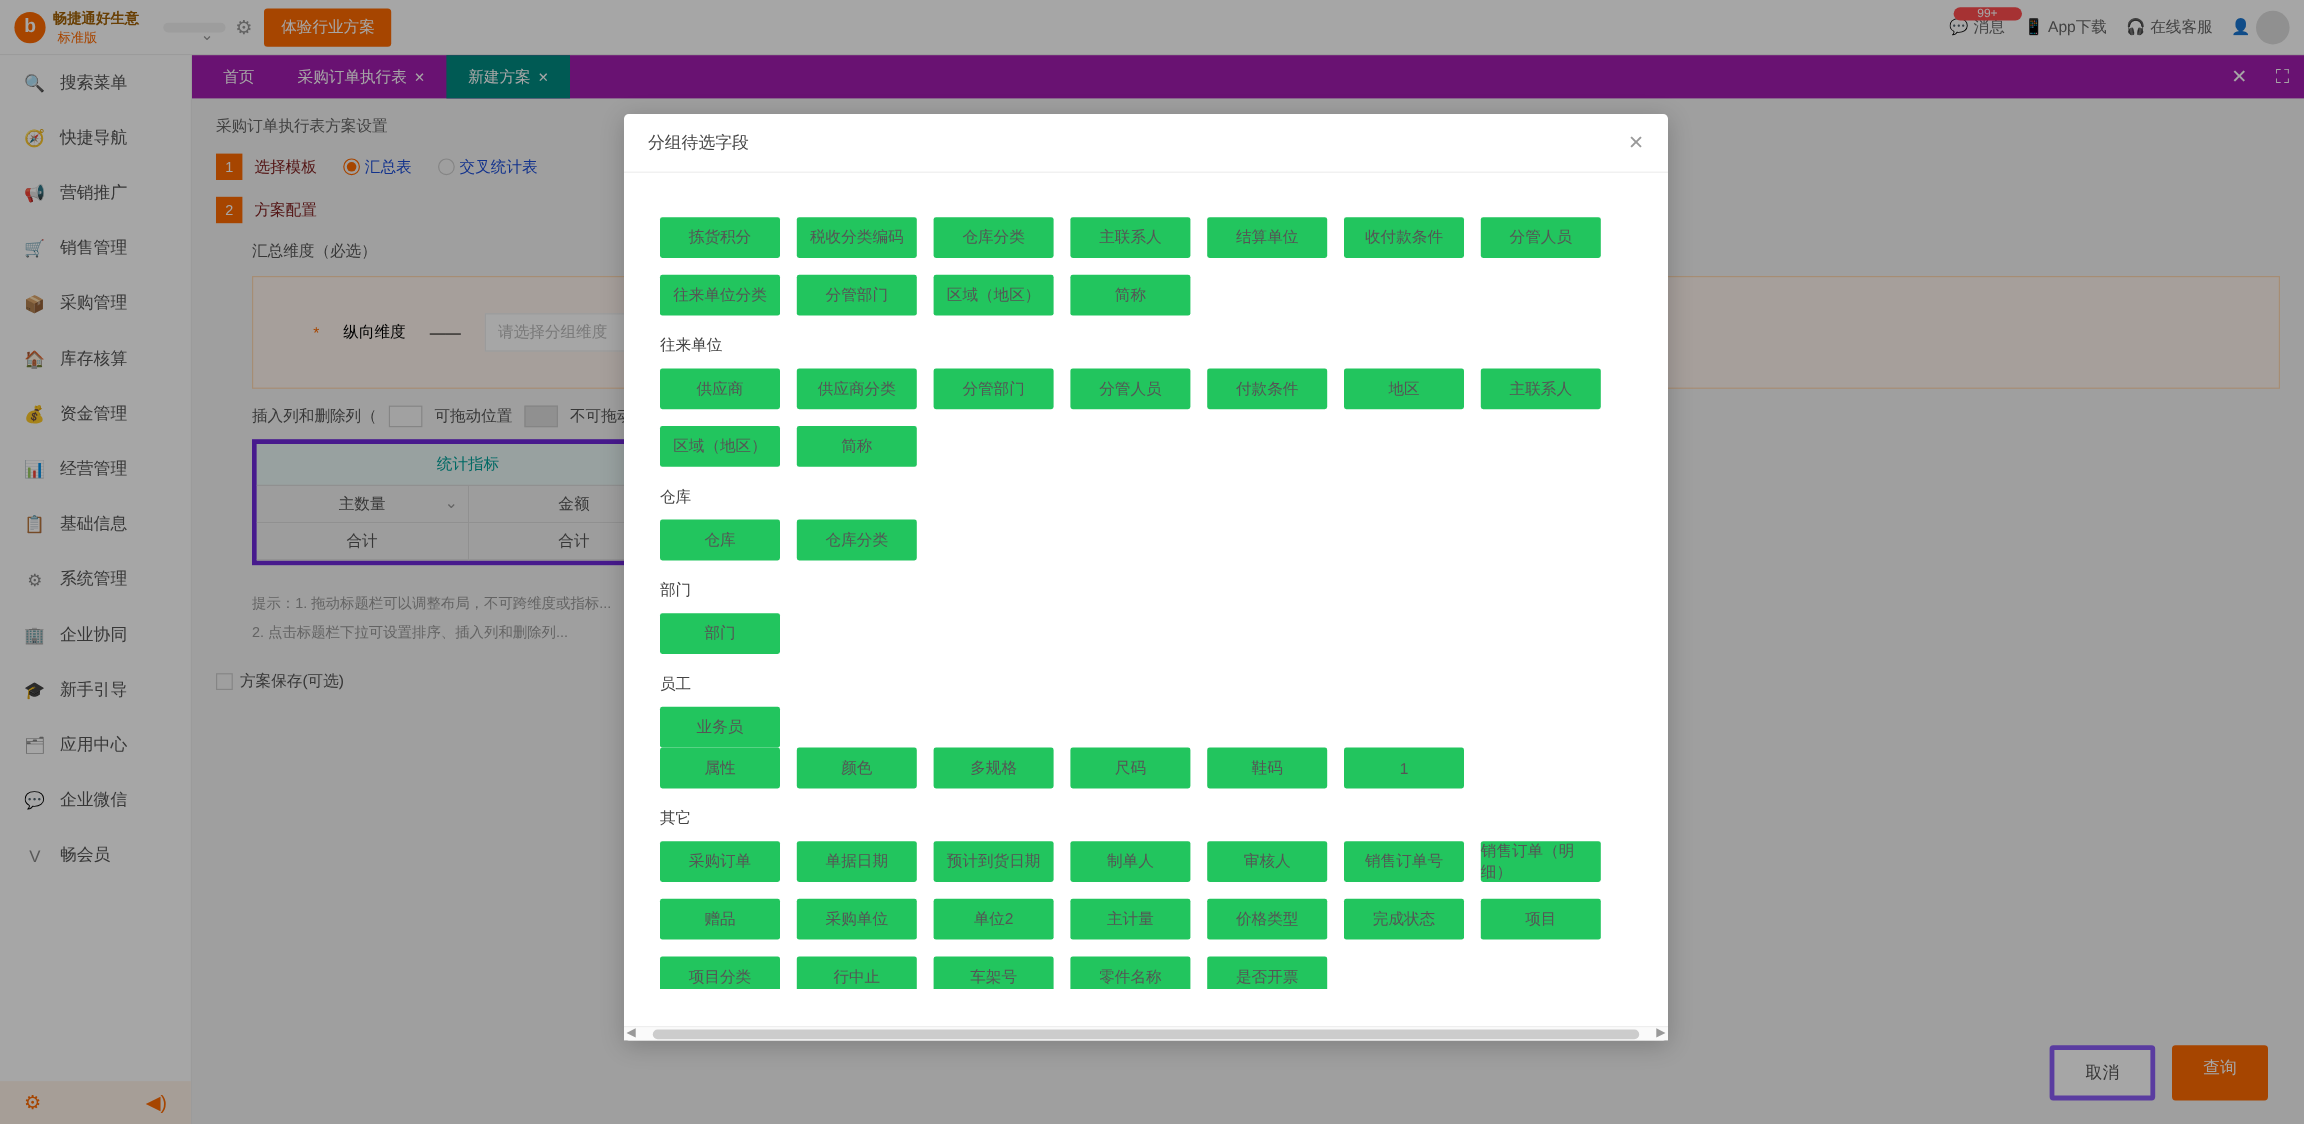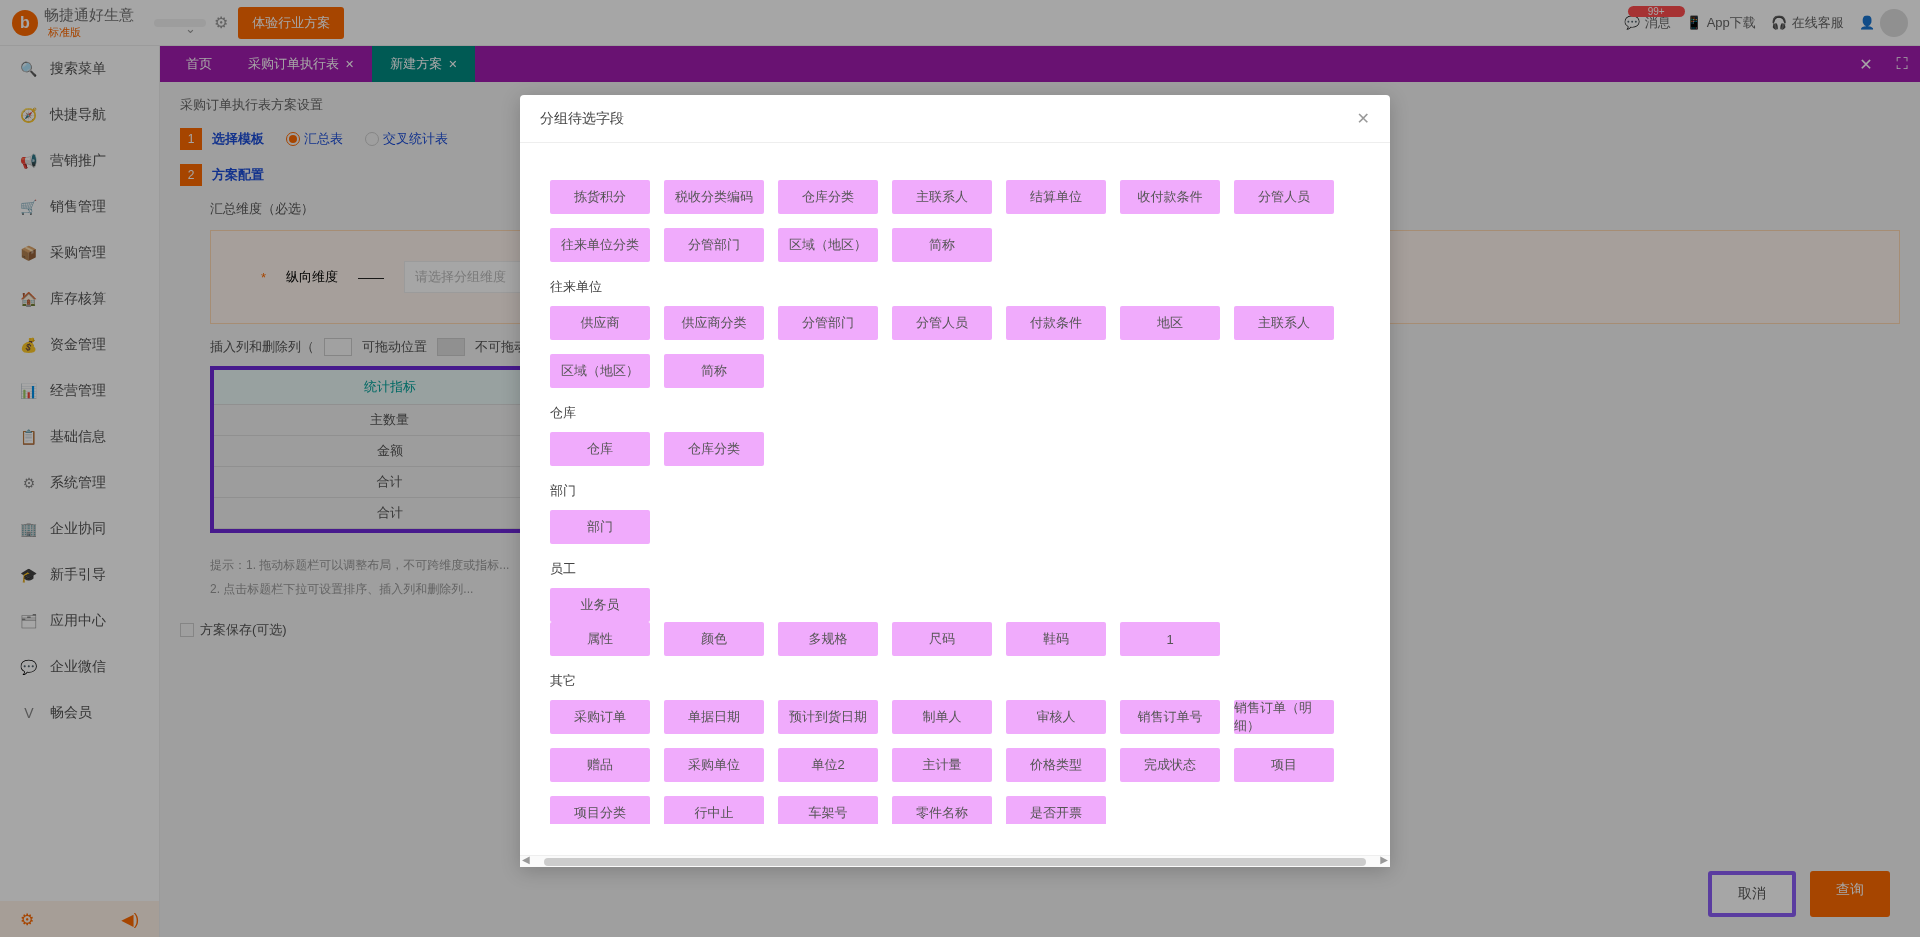--- a/index.html
+++ b/index.html
@@ -2,21 +2,21 @@
 <html><head>
 <meta charset="utf-8">
 <style>
 * { margin: 0; padding: 0; box-sizing: border-box; font-family: "Microsoft YaHei", sans-serif; }
 body { background: #f5f5f5; overflow: hidden; width: 1920px; height: 937px; position: relative; }
 
 
 .header { height: 46px; background: #fff; display: flex; align-items: center; padding: 0 12px; border-bottom: 1px solid #eee; }
 .logo { display: flex; align-items: center; margin-right: 20px; }
 .logo-icon { width: 26px; height: 26px; background: #ff6a00; border-radius: 50%; color: #fff; display: flex; align-items: center; justify-content: center; font-weight: bold; font-size: 16px; margin-right: 6px; }
-.logo-text { color: #737373; font-size: 15px; font-weight: normal; }
+.logo-text { color: #a16207; font-size: 12px; font-weight: bold; }
 .logo-sub { color: #ff6a00; font-size: 11px; margin-left: 4px; }
 .org-select { background: #f2f2f2; padding: 4px 40px 4px 12px; border-radius: 4px; color: #999; font-size: 13px; position: relative; margin-right: 8px; }
 .org-select::after { content: "⌄"; position: absolute; right: 10px; top: 2px; color: #999; }
 .gear-btn { color: #999; margin-right: 10px; cursor: pointer; }
 .exp-btn { background: #ff6a00; color: #fff; padding: 7px 14px; border-radius: 3px; font-size: 13px; cursor: pointer; }
 .header-spacer { flex: 1; }
 .header-right { display: flex; align-items: center; gap: 16px; color: #666; font-size: 13px; }
 .hr-item { display: flex; align-items: center; gap: 4px; cursor: pointer; position: relative; }
 .badge { position: absolute; top: -8px; right: -14px; background: #ff4d4f; color: #fff; font-size: 10px; padding: 0 20px; border-radius: 8px; }
 .avatar { width: 28px; height: 28px; background: #ddd; border-radius: 50%; }
@@ -35,37 +35,37 @@
 .tab.active { background: #008a82; }
 .tab-close { font-size: 11px; }
 .tabs-actions { position: absolute; right: 0; display: flex; }
 .tabs-actions .tab-icon-btn { width: 36px; height: 36px; display: flex; align-items: center; justify-content: center; color: #fff; cursor: pointer; }
 
 .content { flex: 1; padding: 14px 20px; overflow: auto; background: #f5f5f5; }
 .crumb { font-size: 13px; color: #666; margin-bottom: 14px; }
 
 .step-row { display: flex; align-items: center; margin-bottom: 14px; font-size: 13px; gap: 10px; }
 .step-badge { background: #ff6a00; color: #fff; width: 22px; height: 22px; display: inline-flex; align-items: center; justify-content: center; font-size: 12px; }
-.step-label { font-weight: bold; color: #1d4ed8; }
+.step-label { font-weight: normal; color: #7f1d1d; }
 .radio-item { display: inline-flex; align-items: center; gap: 4px; margin-left: 12px; cursor: pointer; color: #1d4ed8; }
 .radio-dot { width: 14px; height: 14px; border: 1px solid #ccc; border-radius: 50%; display: inline-block; position: relative; }
 .radio-dot.checked { border-color: #ff6a00; }
 .radio-dot.checked::after { content: ""; position: absolute; inset: 2px; background: #ff6a00; border-radius: 50%; }
 
 .dim-box { background: #fff5ee; border: 1px solid #ffd9b3; padding: 30px 50px; margin: 12px 0 14px 30px; display: flex; align-items: center; gap: 20px; font-size: 13px; }
 .dim-req { color: #ff6a00; }
 .dim-input { background: #fff; border: 1px solid #eee; padding: 6px 40px 6px 10px; color: #bbb; width: 180px; }
 
 .tpl-row { display: flex; align-items: center; gap: 10px; font-size: 13px; margin: 10px 0 10px 30px; color: #555; }
 .legend-box { width: 28px; height: 18px; border: 1px solid #ccc; background: #f8f8f8; }
 .legend-box.dark { background: #ddd; }
 
 .stat-table { margin: 8px 0 20px 30px; border: 4px solid #6d28d9; width: 360px; background: #fff; }
 .stat-table .st-hd { background: #eaf7f6; color: #00a29a; padding: 8px 12px; font-size: 13px; text-align: center; border-bottom: 1px solid #ddd; }
-.stat-table .st-row { display: flex; flex-direction: column; }
+.stat-table .st-row { display: flex; }
 .stat-table .st-cell { flex: 1; padding: 6px; text-align: center; font-size: 13px; border-right: 1px solid #ddd; border-bottom: 1px solid #ddd; background: #f2f2f2; color: #555; position: relative; }
 .stat-table .st-cell:last-child { border-right: none; }
 .st-cell .caret { position: absolute; right: 8px; color: #999; }
 
 .hints { font-size: 12px; color: #999; margin-left: 30px; line-height: 2; }
 .save-row { display: flex; align-items: center; gap: 6px; font-size: 13px; color: #555; margin-top: 20px; }
 .chk { width: 14px; height: 14px; border: 1px solid #ccc; }
 
 .footer-btns { position: absolute; right: 30px; bottom: 20px; display: flex; gap: 14px; }
 .btn { padding: 10px 26px; font-size: 14px; border-radius: 3px; cursor: pointer; }
@@ -80,21 +80,21 @@
 .modal-body { flex: 1; padding: 6px 30px 16px; overflow-y: auto; position: relative; }
 .modal-body::-webkit-scrollbar { width: 10px; }
 .modal-body::-webkit-scrollbar-thumb { background: #ccc; }
 .modal-hscroll { height: 12px; border-top: 1px solid #eee; position: relative; background: #fafafa; }
 .modal-hscroll::before { content: "◀"; position: absolute; left: 2px; top: -2px; font-size: 10px; color: #999; }
 .modal-hscroll::after { content: "▶"; position: absolute; right: 2px; top: -2px; font-size: 10px; color: #999; }
 .modal-hscroll .thumb { position: absolute; left: 24px; right: 24px; top: 2px; height: 8px; background: #ccc; border-radius: 4px; }
 
 .field-group-title { font-size: 13px; color: #444; margin: 16px 0 10px; }
 .field-row { display: flex; flex-wrap: wrap; gap: 14px; }
-.field-chip { background: #f0abfc; color: #555; font-size: 13px; width: 100px; height: 34px; display: flex; align-items: center; justify-content: center; cursor: pointer; border-radius: 2px; }
+.field-chip { background: #22c55e; color: #555; font-size: 13px; width: 100px; height: 34px; display: flex; align-items: center; justify-content: center; cursor: pointer; border-radius: 2px; }
 </style>
 </head>
 <body>
 
 <div class="header">
   <div class="logo">
     <div class="logo-icon">b</div>
     <div>
       <div class="logo-text">畅捷通好生意</div>
       <div class="logo-sub">标准版</div>

